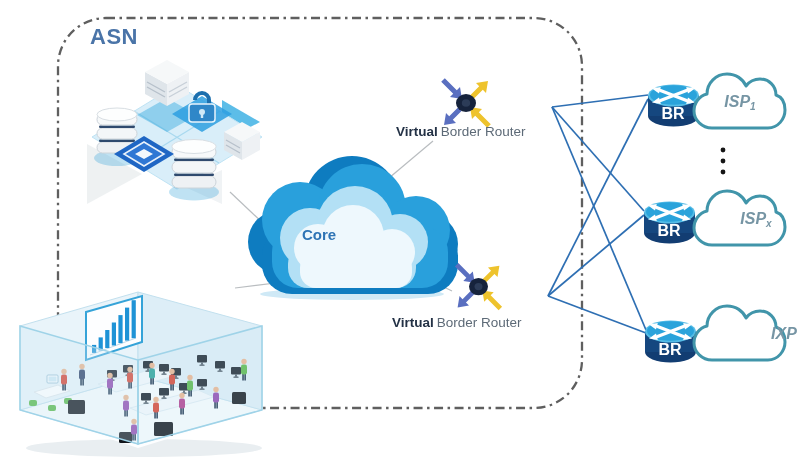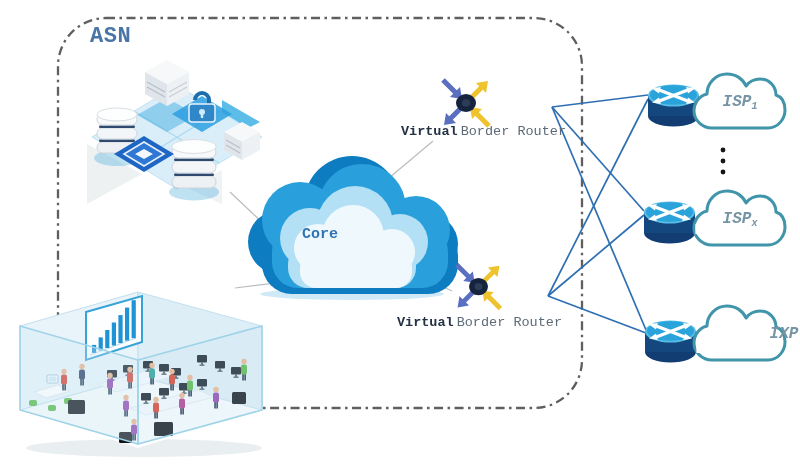--- a/index.html
+++ b/index.html
@@ -1,37 +1,37 @@
 <!DOCTYPE html>
 <html><head>
 <meta charset="utf-8">
 <style>
   html,body{margin:0;padding:0;background:#fff;}
   .stage{
     position:relative;width:800px;height:465px;background:#ffffff;overflow:hidden;
-    font-family:Liberation Mono, monospace;
+    font-family:Liberation Sans, sans-serif;
   }
   .stage svg{position:absolute;left:0;top:0;}
   .lbl{position:absolute;pointer-events:none;}
   .asn-label{left:90px;top:24px;font-size:22px;font-weight:bold;color:#4a74a8;letter-spacing:.5px;}
   .core-label{left:302px;top:225px;width:100px;font-size:15px;line-height:20px;
               font-weight:600;color:#2e74b5;}
-  .vbr-label{width:170px;text-align:right;font-size:13.5px;white-space:nowrap;}
+  .vbr-label{width:170px;text-align:left;font-size:13.5px;white-space:nowrap;}
   .vbr-label .bold{font-weight:bold;color:#243246;}
   .vbr-label .rest{color:#5d6a77;margin-left:3px;}
   .vbr-label-1{left:396px;top:124px;}
   .vbr-label-2{left:392px;top:315px;}
-  .br-label{width:50px;text-align:center;font-size:14px;font-weight:bold;color:#ffffff;padding-left:34px;}
+  .br-label{width:50px;text-align:center;font-size:16px;font-weight:bold;color:#ffffff;}
   .br-label-1{left:648px;top:105px;}
   .br-label-2{left:644px;top:222px;}
   .br-label-3{left:645px;top:341px;}
   .ext-label{width:88px;text-align:center;font-size:16px;font-weight:bold;font-style:italic;color:#7695a4;}
   .ext-label .sub{font-size:10px;vertical-align:-3px;}
   .ext-label-1{left:696px;top:93px;}
-  .ext-label-2{left:696px;top:210px;}
+  .ext-label-2{left:696px;top:210px;padding-left:16px;}
   .ext-label-3{left:712px;top:325px;margin-left:28px;}
 </style>
 </head>
 <body>
 
 <div class="stage">
 
 <svg width="800" height="465" viewBox="0 0 800 465">
   <defs>
 

